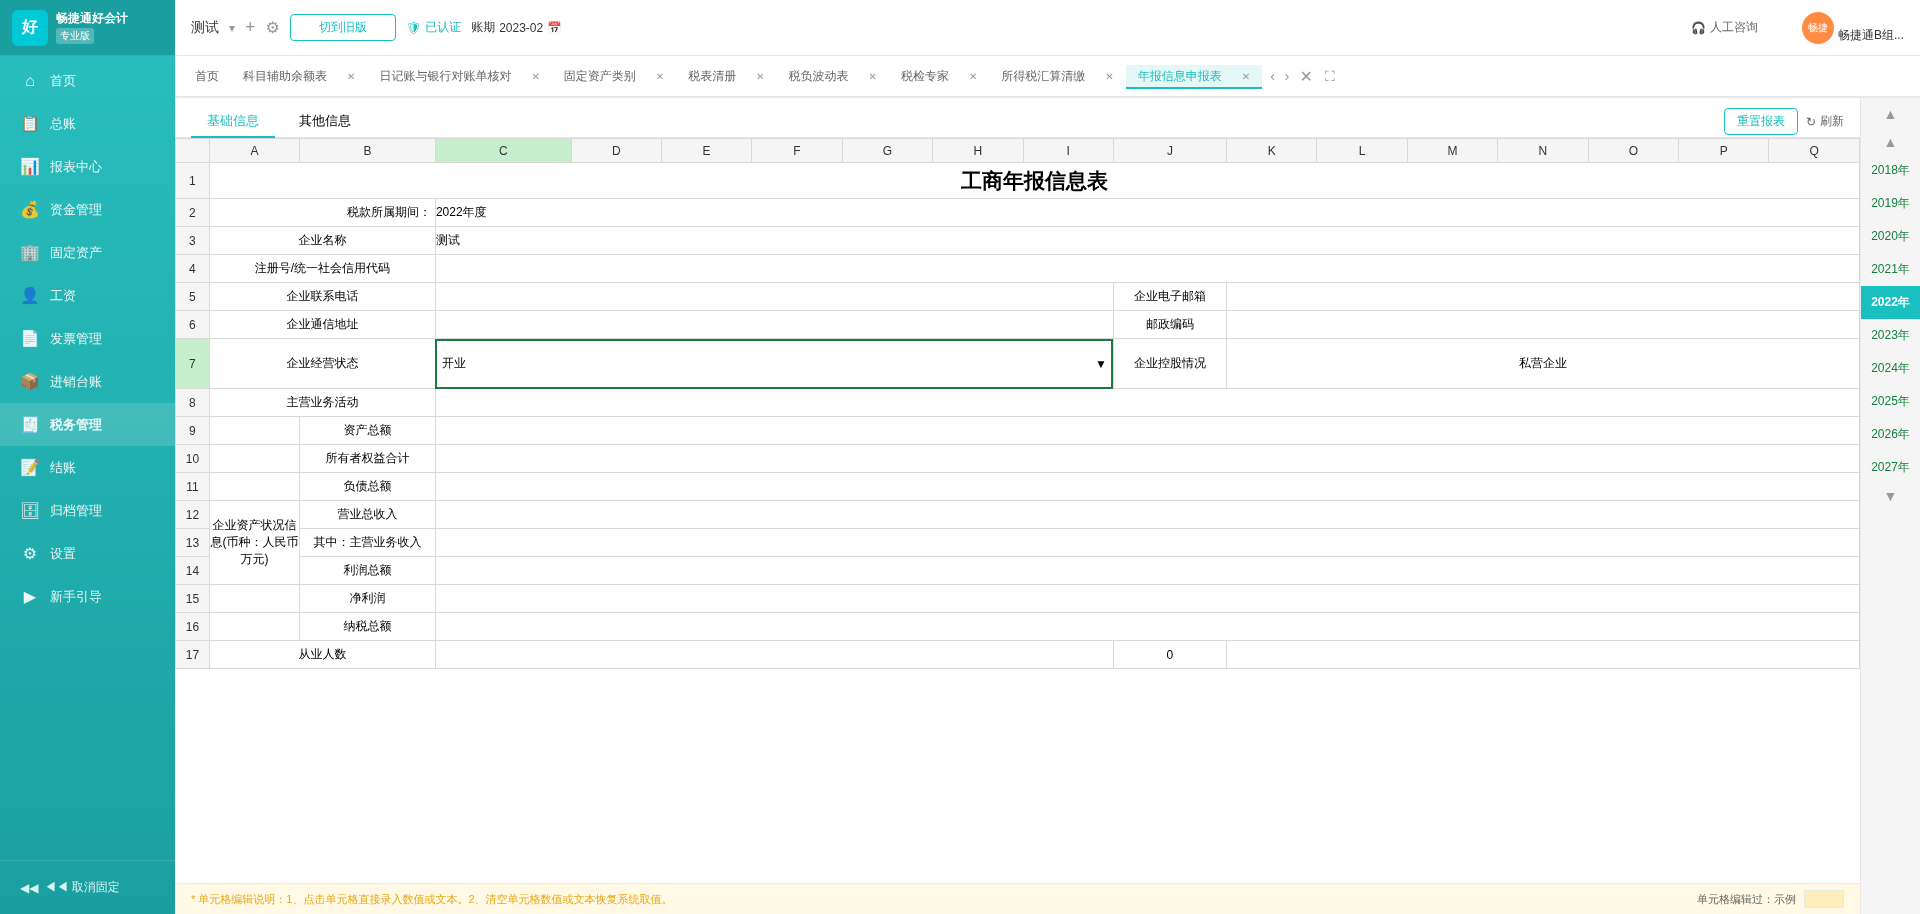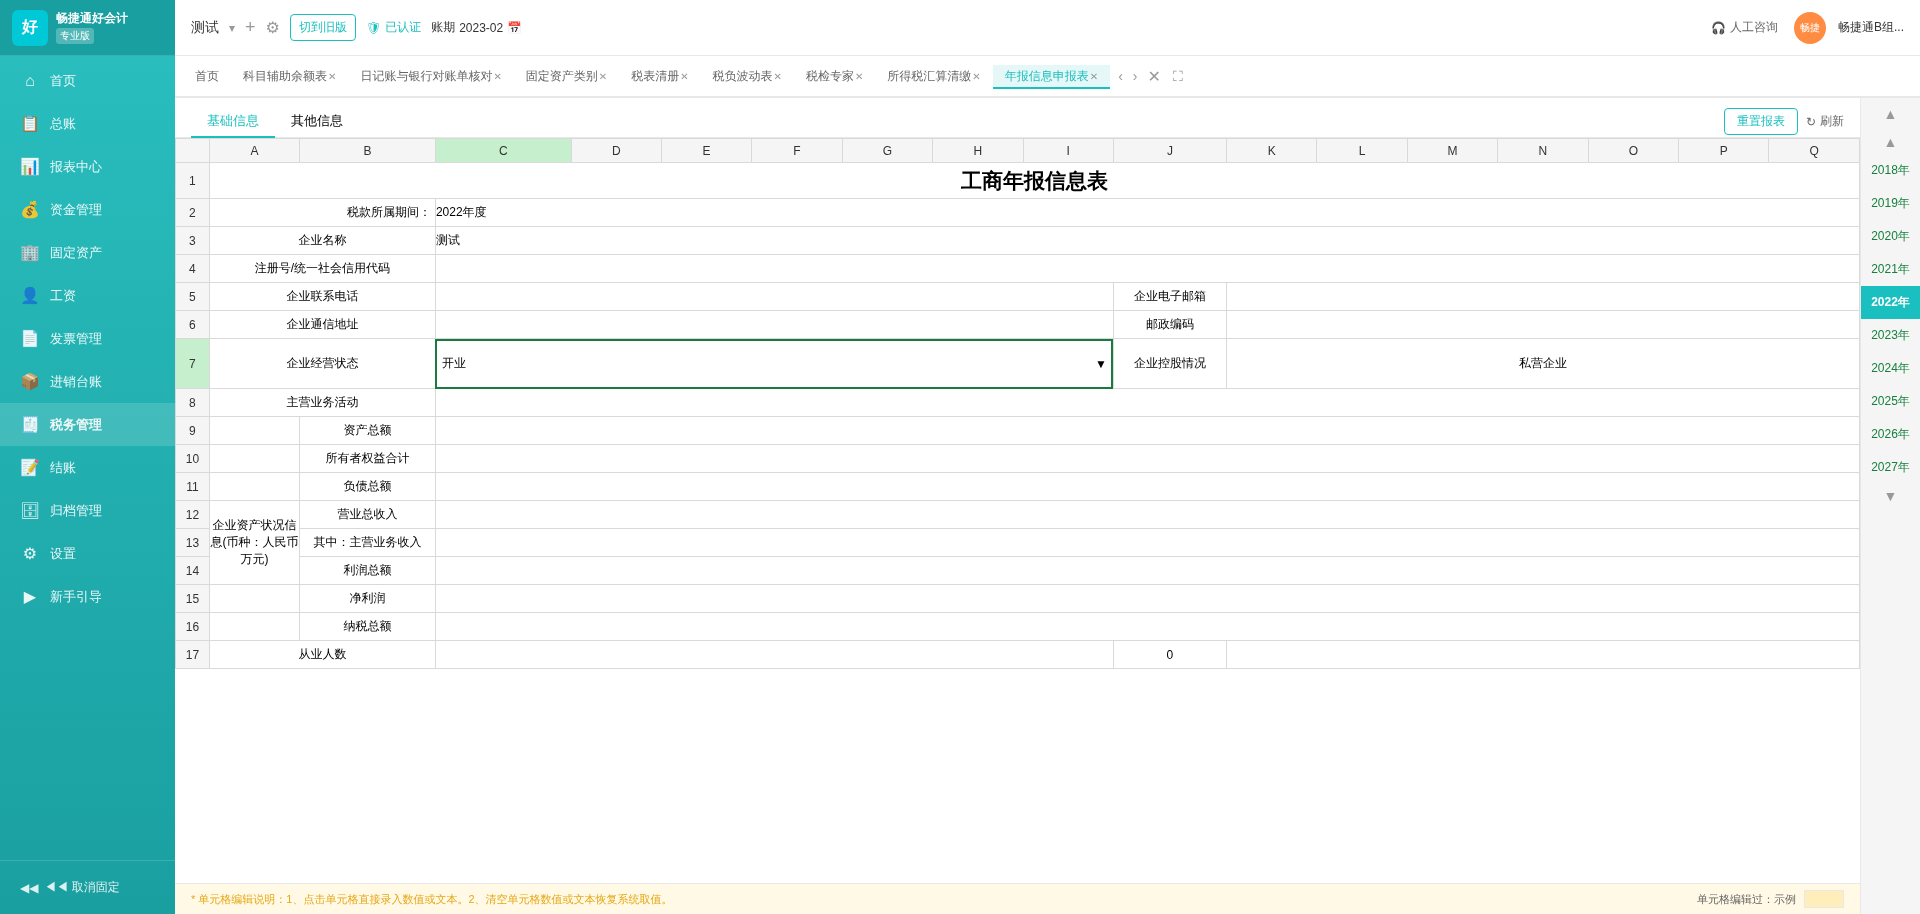--- a/index.html
+++ b/index.html
@@ -72,48 +72,48 @@
       flex-shrink: 0;
     }
     .topbar-title { font-size: 14px; color: #333; }
     .topbar-arrow { color: #999; cursor: pointer; }
     .topbar-add { color: #999; cursor: pointer; font-size: 18px; }
     .topbar-gear { color: #999; cursor: pointer; font-size: 16px; }
     .topbar-btn-old {
       border: 1px solid #1abfbf;
       color: #1abfbf;
       background: white;
-      padding: 4px 8px;
+      padding: 4px 28px;
       border-radius: 4px;
       cursor: pointer;
       font-size: 12px;
     }
     .topbar-verified {
       display: flex; align-items: center; gap: 4px;
       color: #1abfbf; font-size: 12px;
     }
     .topbar-period { display: flex; align-items: center; gap: 4px; color: #333; font-size: 12px; }
     .topbar-right { margin-left: auto; display: flex; align-items: center; gap: 16px; }
     .topbar-service { display: flex; align-items: center; gap: 4px; color: #666; font-size: 12px; cursor: pointer; }
-    .topbar-user { display: flex; align-items: center; gap: 12px; color: #333; font-size: 12px; cursor: pointer; }
+    .topbar-user { display: flex; align-items: flex-end; gap: 4px; color: #333; font-size: 12px; cursor: pointer; margin-left: 28px; }
     .user-avatar { width: 32px; height: 32px; border-radius: 50%; background: #ff8c42; display: flex; align-items: center; justify-content: center; color: white; font-size: 10px; }
 
     
     .tabbar {
       background: white;
       display: flex;
       align-items: center;
       border-bottom: 2px solid #e8e8e8;
       flex-shrink: 0;
       padding: 0 8px;
       min-height: 40px;
       gap: 0;
     }
     .tab-item {
-      display: flex; align-items: center; gap: 1px;
+      display: flex; align-items: center; gap: 20px;
       padding: 0 12px;
       height: 24px;
       cursor: pointer;
       color: #666;
       font-size: 12px;
       white-space: nowrap;
       border-bottom: 2px solid transparent;
       margin-bottom: -2px;
     }
     .tab-item.active {
@@ -140,21 +140,21 @@
       background: white;
       overflow: hidden;
     }
 
     
     .sub-tabs {
       display: flex;
       align-items: center;
       padding: 8px 16px 0;
       border-bottom: 1px solid #e8e8e8;
-      gap: 0;
+      gap: 8px;
       flex-shrink: 0;
     }
     .sub-tab {
       padding: 6px 16px;
       cursor: pointer;
       font-size: 13px;
       color: #000000;
       border-bottom: 2px solid transparent;
       margin-bottom: -1px;
     }

